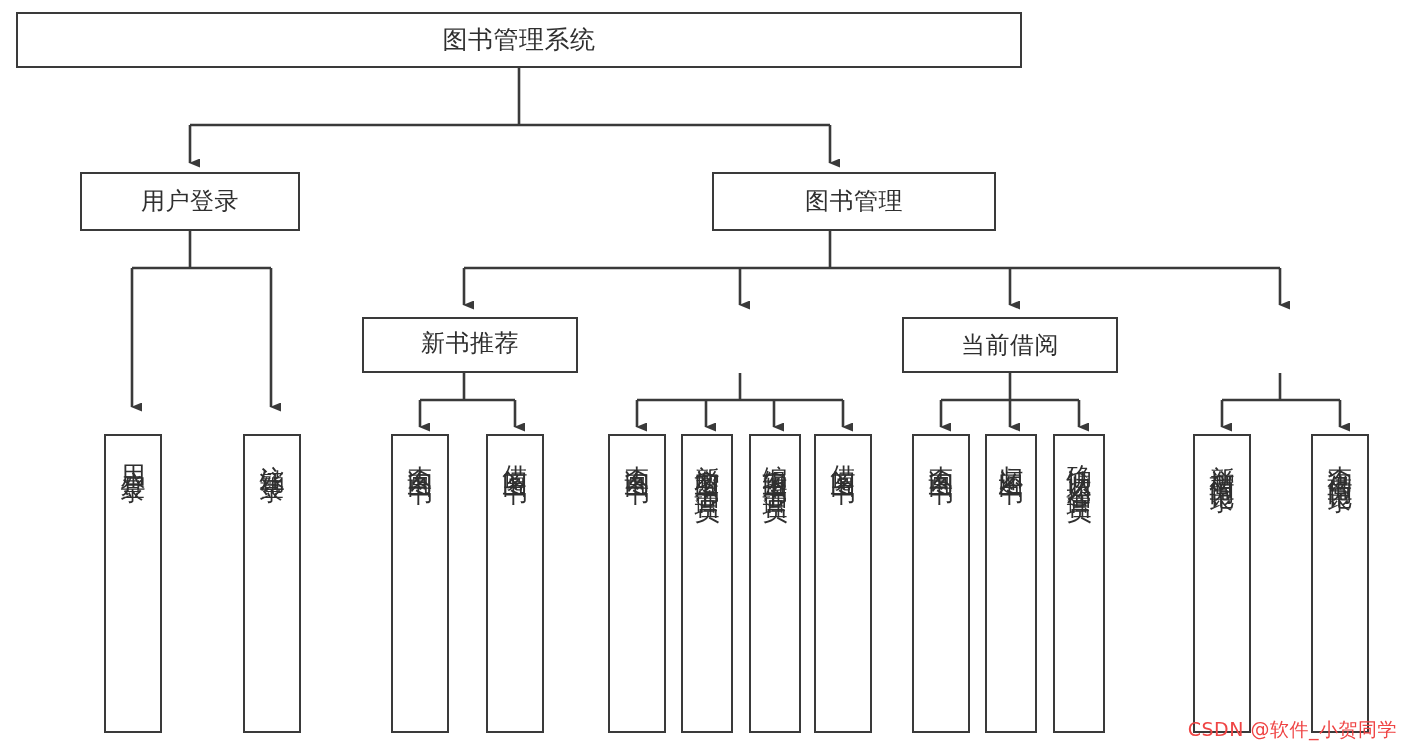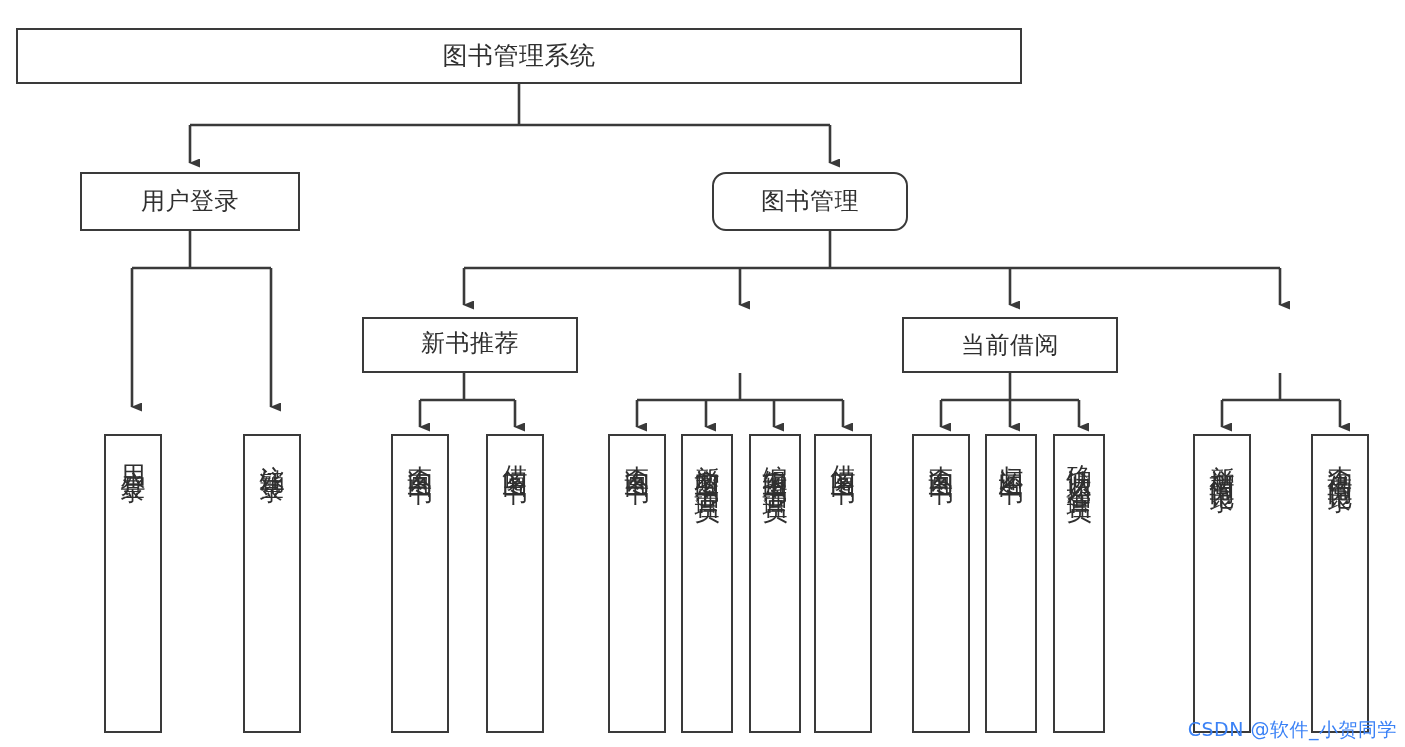--- a/index.html
+++ b/index.html
@@ -64,21 +64,21 @@
     font-size: 25px;
     letter-spacing: 5px;
     line-height: 1;
     white-space: nowrap;
   }
   #watermark {
     position: absolute;
     right: 8px;
     bottom: 4px;
     font-size: 19px;
-    color: #3b82f6;
+    color: #ef4444;
     letter-spacing: 0.5px;
     white-space: nowrap;
     user-select: none;
   }
 </style>
 </head>
 <body>
 
 <div id="diagram-canvas">
 
@@ -128,29 +128,29 @@
       <path d="M 1010 400 L 1010 427" marker-end="url(#arrowhead)"></path>
       <path d="M 1079 400 L 1079 427" marker-end="url(#arrowhead)"></path>
 
       <path d="M 1280 373 L 1280 400"></path>
       <path d="M 1222 400 L 1340 400"></path>
       <path d="M 1222 400 L 1222 427" marker-end="url(#arrowhead)"></path>
       <path d="M 1340 400 L 1340 427" marker-end="url(#arrowhead)"></path>
     </g>
   </svg>
 
-  <div class="node-box level-root" style="left:16px; top:12px; width:1006px; height:56px;margin-top:16px;">
+  <div class="node-box level-root" style="left:16px; top:12px; width:1006px; height:56px;">
     <span class="node-label">图书管理系统</span>
   </div>
 
   <div class="node-box level-1" style="left:80px; top:172px; width:220px; height:59px;">
     <span class="node-label">用户登录</span>
   </div>
 
-  <div class="node-box level-1" style="left:712px; top:172px; width:196px; height:59px;border-radius:14px;">
+  <div class="node-box level-1" style="left:712px; top:172px; width:284px; height:59px;">
     <span class="node-label">图书管理</span>
   </div>
 
   <div class="node-box level-2" style="left:362px; top:317px; width:216px; height:56px;font-family:Liberation Mono, monospace;">
     <span class="node-label">新书推荐</span>
   </div>
 
 
   <div class="node-box level-2" style="left:902px; top:317px; width:216px; height:56px;">
     <span class="node-label">当前借阅</span>

